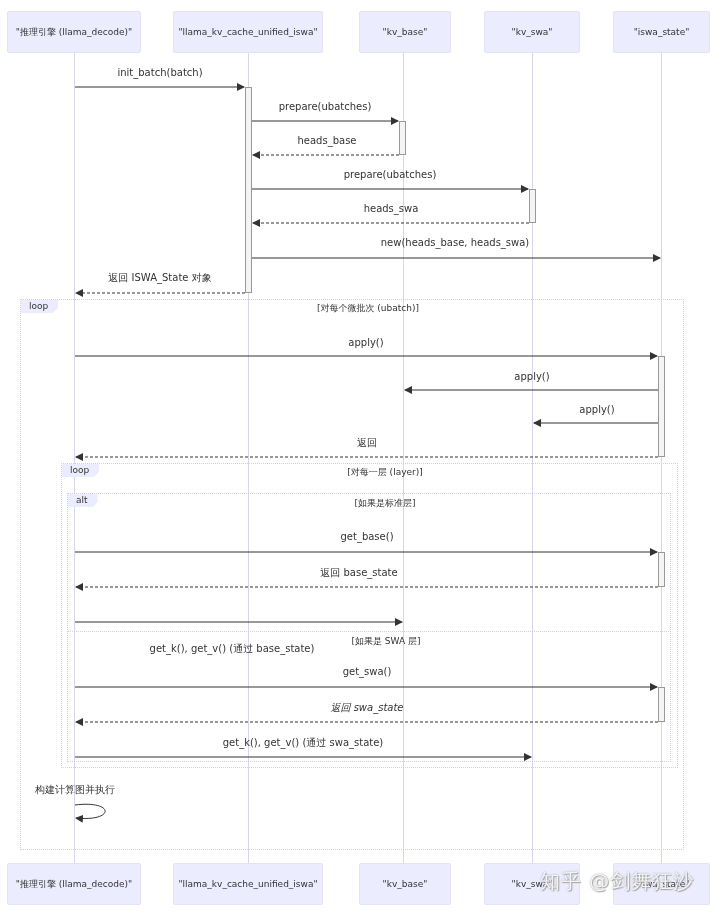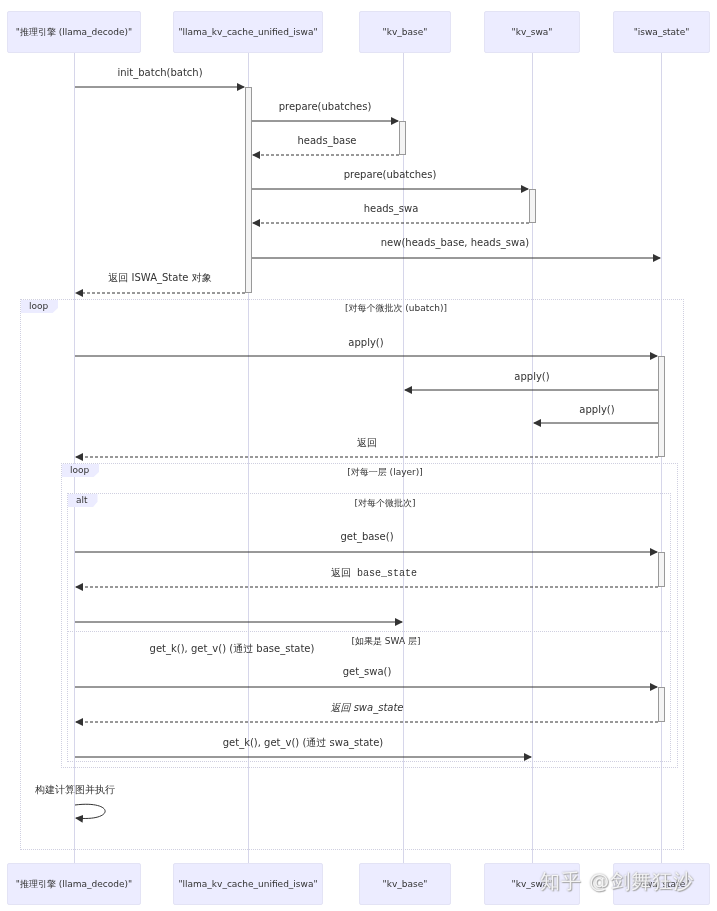--- a/index.html
+++ b/index.html
@@ -40,31 +40,31 @@
 
 <div class="lifeline" style="left:74px;top:53px;height:810px;"></div>
 <div class="lifeline" style="left:248px;top:53px;height:810px;"></div>
 <div class="lifeline" style="left:403px;top:53px;height:810px;"></div>
 <div class="lifeline" style="left:532px;top:53px;height:810px;"></div>
 <div class="lifeline" style="left:661px;top:53px;height:810px;"></div>
 
 <div class="frame" style="left:20px;top:299px;width:664px;height:551px;">
   <div class="frame-tag">loop</div>
 </div>
-<div class="frame-title" style="left:368px;top:302px;margin-left:28px;">[对每个微批次 (ubatch)]</div>
+<div class="frame-title" style="left:368px;top:302px;">[对每个微批次 (ubatch)]</div>
 
 <div class="frame" style="left:61px;top:463px;width:617px;height:305px;">
   <div class="frame-tag">loop</div>
 </div>
 <div class="frame-title" style="left:385px;top:466px;">[对每一层 (layer)]</div>
 
 <div class="frame" style="left:67px;top:493px;width:604px;height:269px;">
   <div class="frame-tag">alt</div>
 </div>
-<div class="frame-title" style="left:385px;top:497px;">[对每个微批次]</div>
+<div class="frame-title" style="left:385px;top:497px;">[如果是标准层]</div>
 <div style="position:absolute;left:67px;top:631px;width:604px;border-top:1px dotted #cfcfe0;"></div>
 <div class="frame-title" style="left:370px;top:635px;margin-left:16px;">[如果是 SWA 层]</div>
 
 <div class="act" style="left:245px;top:87px;height:206px;"></div>
 <div class="act" style="left:399px;top:121px;height:34px;"></div>
 <div class="act" style="left:529px;top:189px;height:34px;"></div>
 <div class="act" style="left:658px;top:356px;height:101px;"></div>
 <div class="act" style="left:658px;top:552px;height:35px;"></div>
 <div class="act" style="left:658px;top:687px;height:35px;"></div>
 
@@ -101,21 +101,21 @@
 <div class="lbl" style="left:327px;top:135px;">heads_base</div>
 <div class="lbl" style="left:390px;top:169px;">prepare(ubatches)</div>
 <div class="lbl" style="left:391px;top:203px;">heads_swa</div>
 <div class="lbl" style="left:455px;top:237px;">new(heads_base, heads_swa)</div>
 <div class="lbl" style="left:160px;top:271px;text-align:right;">返回 ISWA_State 对象</div>
 <div class="lbl" style="left:366px;top:337px;">apply()</div>
 <div class="lbl" style="left:532px;top:371px;">apply()</div>
 <div class="lbl" style="left:597px;top:404px;">apply()</div>
 <div class="lbl" style="left:367px;top:436px;">返回</div>
 <div class="lbl" style="left:367px;top:531px;">get_base()</div>
-<div class="lbl" style="left:374px;top:566px;font-family:Liberation Mono, monospace;">返回 base_state</div>
+<div class="lbl" style="left:359px;top:566px;">返回 base_state</div>
 <div class="lbl" style="left:232px;top:601px;margin-top:41px;">get_k(), get_v() (通过 base_state)</div>
 <div class="lbl" style="left:367px;top:666px;">get_swa()</div>
 <div class="lbl" style="left:367px;top:701px;font-style:italic;">返回 swa_state</div>
 <div class="lbl" style="left:303px;top:736px;">get_k(), get_v() (通过 swa_state)</div>
 <div class="lbl" style="left:75px;top:783px;">构建计算图并执行</div>
 
 <div class="actor" style="left:7px;top:863px;width:134px;height:42px;">
     <span>"推理引擎 (llama_decode)"</span>
   </div>
 <div class="actor" style="left:173px;top:863px;width:150px;height:42px;">

